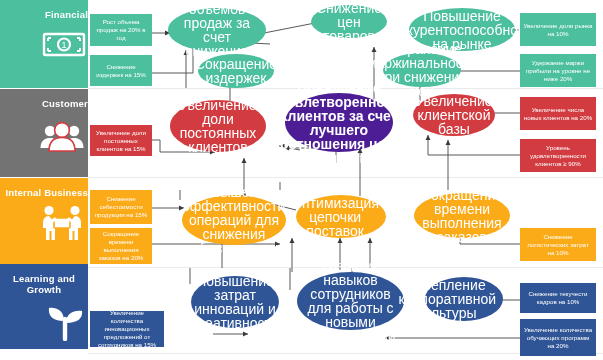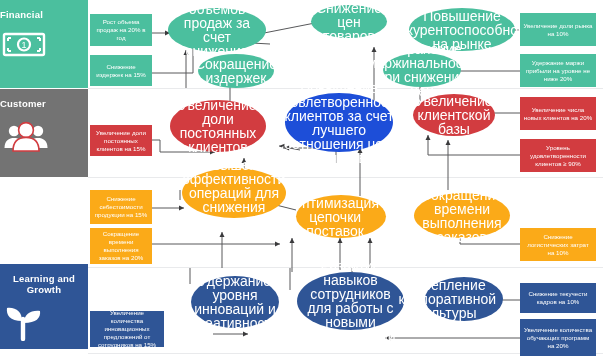--- a/index.html
+++ b/index.html
@@ -6,21 +6,21 @@
   body{
     width:603px;height:360px;
     font-family:"Liberation Sans","DejaVu Sans",sans-serif;
     overflow:hidden;
     position:relative;
   }
   #map{position:absolute;left:0;top:0;width:603px;height:360px;}
   .band-sep{position:absolute;left:88px;width:515px;height:1px;background:#e9eaec;}
 
   .persp{position:absolute;left:0;width:88px;
-    display:flex;flex-direction:column;align-items:flex-start;justify-content:flex-start;
+    display:flex;flex-direction:column;align-items:flex-end;justify-content:flex-start;
     color:#ffffff;box-sizing:border-box;padding-top:9px;}
   .persp .ptitle{font-size:9.5px;font-weight:bold;text-align:center;line-height:11px;letter-spacing:.2px;}
   .persp .picon{margin-top:8px;}
 
   .node{position:absolute;box-sizing:border-box;
     display:flex;align-items:center;justify-content:center;text-align:center;
     color:#ffffff;}
   .oval{border-radius:50%;}
   .oval .txt{padding:0 7px;font-size:14px;line-height:14px;}
   .rect .txt{padding:0 3px;font-size:6.2px;line-height:8px;}
@@ -56,20 +56,33 @@
         <circle cx="14" cy="10" r="5.2" fill="#ffffff"></circle>
         <path d="M4.5 27 C4.5 19.5 9 17 14 17 C19 17 23.5 19.5 23.5 27 Z" fill="#ffffff"></path>
         <circle cx="38" cy="10" r="5.2" fill="#ffffff"></circle>
         <path d="M28.5 27 C28.5 19.5 33 17 38 17 C43 17 47.5 19.5 47.5 27 Z" fill="#ffffff"></path>
         <circle cx="26" cy="9" r="7.4" fill="#ffffff" stroke="#d23c40" stroke-width="1.6"></circle>
         <path d="M13 30 C13 20 19 16.5 26 16.5 C33 16.5 39 20 39 30 Z" fill="#ffffff" stroke="#d23c40" stroke-width="1.6"></path>
       </svg>
     </div>
   </div>
 
+  <div class="persp" style="top:178px;height:89px;background:#fbaa18;">
+    <div class="ptitle">Internal Business</div>
+    <div class="picon" style="margin-top:6px;">
+      <svg width="52" height="38" viewBox="0 0 52 38">
+        <circle cx="13" cy="6.5" r="4.6" fill="#ffffff"></circle>
+        <path d="M13 12 C9 12 7 15 7 19 L7 24 L10 24 L10 36 L13.5 36 L13.5 27 L15.5 27 L15.5 36 L19 36 L19 19 Z" fill="#ffffff"></path>
+        <circle cx="39" cy="6.5" r="4.6" fill="#ffffff"></circle>
+        <path d="M39 12 C43 12 45 15 45 19 L45 24 L42 24 L42 36 L38.5 36 L38.5 27 L36.5 27 L36.5 36 L33 36 L33 19 Z" fill="#ffffff"></path>
+        <rect x="18" y="14" width="16" height="10" rx="1" fill="#ffffff" stroke="#fbaa18" stroke-width="1.6"></rect>
+        <path d="M15 18 L19 15 M37 18 L33 15" stroke="#ffffff" stroke-width="3" stroke-linecap="round"></path>
+      </svg>
+    </div>
+  </div>
 
   <div class="persp" style="top:264px;height:85px;background:#2f5596;">
     <div class="ptitle">Learning and Growth</div>
     <div class="picon" style="margin-top:6px;">
       <svg width="46" height="40" viewBox="0 0 46 40">
         <path d="M23 38 L23 18" stroke="#ffffff" stroke-width="4.4" stroke-linecap="round"></path>
         <path d="M22 20 C10 20 6 14 7 7 C16 6 22 11 22 20 Z" fill="#ffffff"></path>
         <path d="M24 22 C36 22 41 17 40 10 C31 9 24 13 24 22 Z" fill="#ffffff"></path>
       </svg>
     </div>
@@ -179,57 +192,57 @@
   <div class="node rect" style="left:520px;top:54px;width:76px;height:33px;background:#4bbf9e;">
     <div class="txt">Удержание маржи прибыли на уровне не ниже 20%</div>
   </div>
 
   <div class="node rect" style="left:90px;top:125px;width:62px;height:31px;background:#d23c40;">
     <div class="txt">Увеличение доли постоянных клиентов на 15%</div>
   </div>
   <div class="node oval" style="left:170px;top:100px;width:96px;height:52px;background:#d23c40;">
     <div class="txt">Увеличение доли постоянных клиентов</div>
   </div>
-  <div class="node oval" style="left:285px;top:93px;width:108px;height:59px;background:#1d4ed8;">
+  <div class="node oval" style="left:285px;top:93px;width:108px;height:59px;background:#4c1d95;font-weight:bold;">
     <div class="txt">Повышение удовлетворенности клиентов за счет лучшего соотношения цены и качества</div>
   </div>
   <div class="node oval" style="left:413px;top:94px;width:82px;height:42px;background:#d23c40;">
     <div class="txt">Увеличение клиентской базы</div>
   </div>
   <div class="node rect" style="left:520px;top:97px;width:76px;height:33px;background:#d23c40;">
     <div class="txt">Увеличение числа новых клиентов на 20%</div>
   </div>
   <div class="node rect" style="left:520px;top:139px;width:76px;height:33px;background:#d23c40;">
     <div class="txt">Уровень удовлетворенности клиентов ≥ 90%</div>
   </div>
 
   <div class="node rect" style="left:90px;top:190px;width:62px;height:34px;background:#fbaa18;">
     <div class="txt">Снижение себестоимости продукции на 15%</div>
   </div>
   <div class="node rect" style="left:90px;top:228px;width:62px;height:36px;background:#fbaa18;">
     <div class="txt">Сокращение времени выполнения заказов на 20%</div>
   </div>
-  <div class="node oval" style="left:182px;top:168px;width:104px;height:50px;background:#fbaa18;">
+  <div class="node oval" style="left:182px;top:195px;width:104px;height:50px;background:#fbaa18;">
     <div class="txt">Повышение эффективности операций для снижения себестоимости</div>
   </div>
   <div class="node oval" style="left:296px;top:195px;width:90px;height:43px;background:#fbaa18;justify-content:flex-end;">
     <div class="txt">Оптимизация цепочки поставок</div>
   </div>
   <div class="node oval" style="left:414px;top:193px;width:96px;height:45px;background:#fbaa18;">
     <div class="txt">Сокращение времени выполнения заказов</div>
   </div>
   <div class="node rect" style="left:520px;top:228px;width:76px;height:33px;background:#fbaa18;">
     <div class="txt">Снижение логистических затрат на 10%</div>
   </div>
 
   <div class="node rect" style="left:90px;top:311px;width:74px;height:36px;background:#2f5596;">
     <div class="txt">Увеличение количества инновационных предложений от сотрудников на 15%</div>
   </div>
   <div class="node oval" style="left:191px;top:276px;width:88px;height:52px;background:#2f5596;">
-    <div class="txt">Удержание уровня инноваций и креативности</div>
+    <div class="txt">Повышение затрат инноваций и креативности</div>
   </div>
   <div class="node oval" style="left:297px;top:272px;width:107px;height:58px;background:#2f5596;">
     <div class="txt">Развитие навыков сотрудников для работы с новыми технологиями</div>
   </div>
   <div class="node oval" style="left:425px;top:277px;width:78px;height:44px;background:#2f5596;justify-content:flex-end;">
     <div class="txt">Укрепление корпоративной культуры</div>
   </div>
   <div class="node rect" style="left:520px;top:283px;width:76px;height:30px;background:#2f5596;">
     <div class="txt">Снижение текучести кадров на 10%</div>
   </div>

